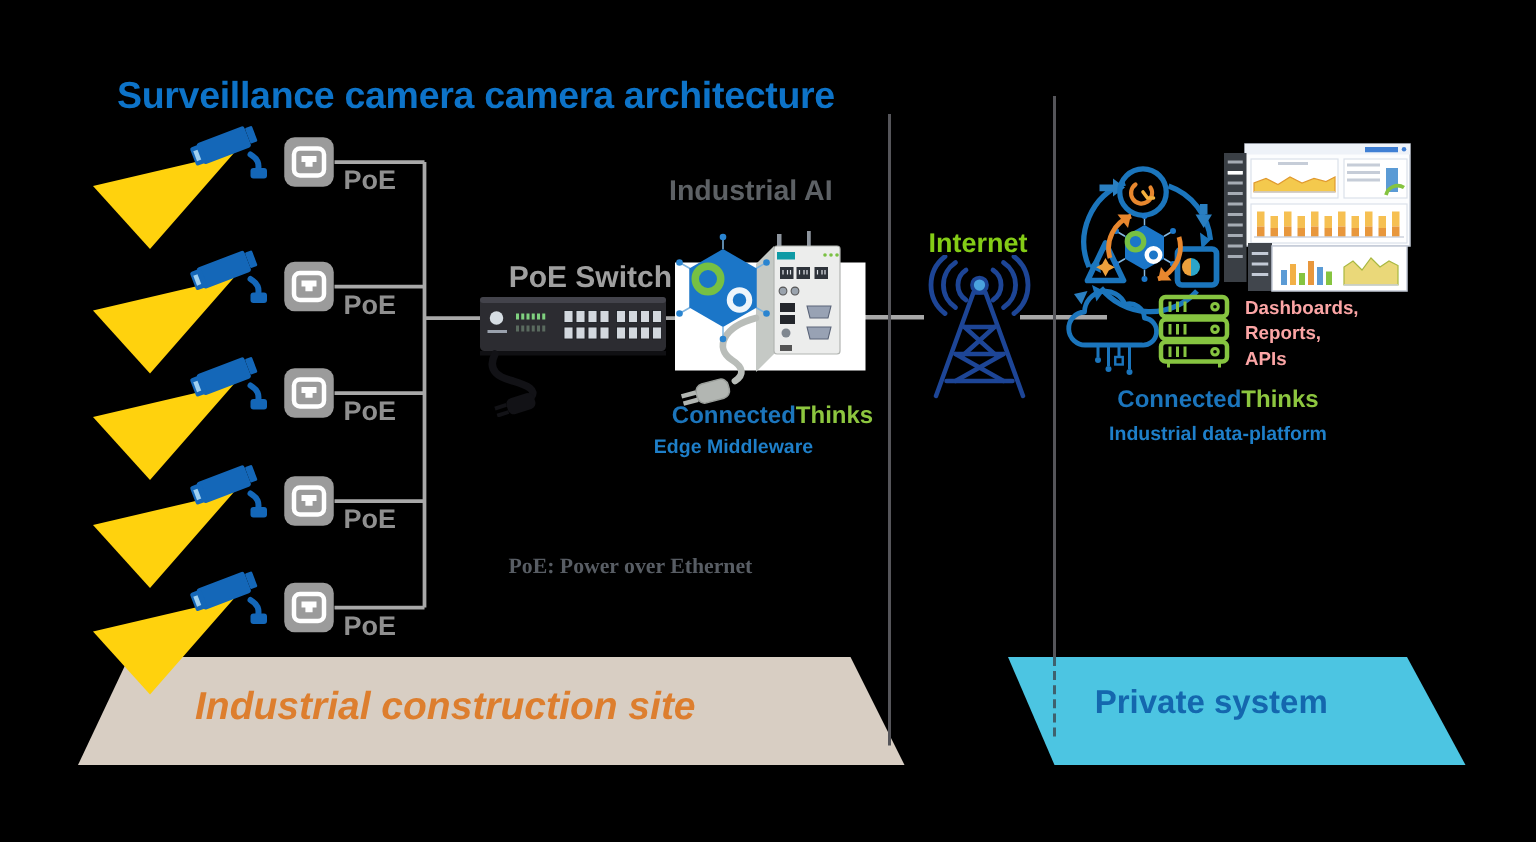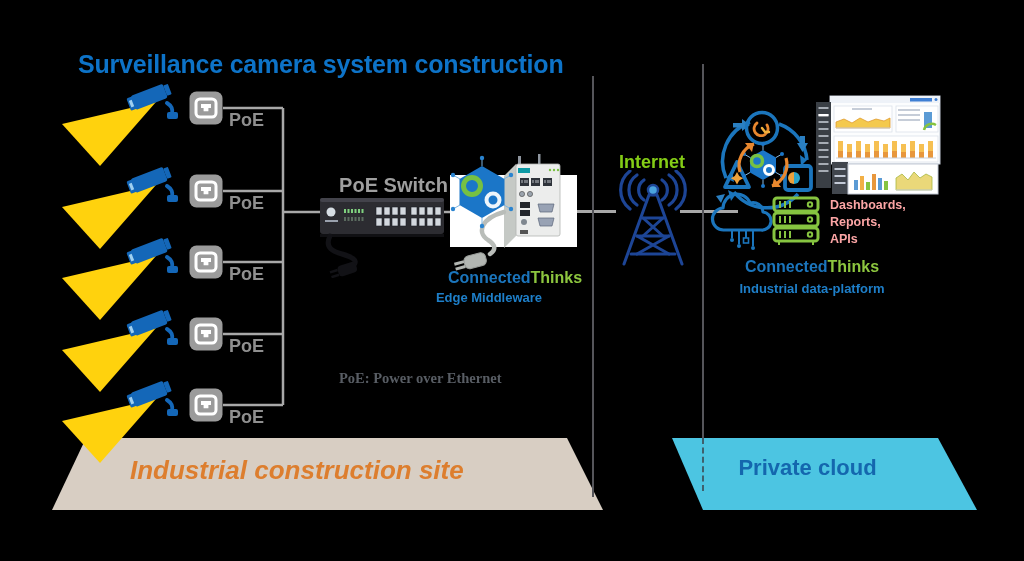--- a/index.html
+++ b/index.html
@@ -27,28 +27,28 @@
   .note{color:#585d64;font-size:14.5px;font-weight:800;z-index:2;font-family:Liberation Serif, serif;}
   .zone-label-left{color:#dd7e2e;font-size:26px;font-weight:800;z-index:4;font-style:italic;}
   .zone-label-right{color:#1467ae;font-size:22px;font-weight:800;text-align:center;z-index:4;}
   svg{display:block;}
   .z1{z-index:1}.z2{z-index:2}.z3{z-index:3}
   .edge-panel{left:450px;top:175px;width:127px;height:72px;background:#fff;z-index:2;}
 </style>
 </head>
 <body>
 
-<div class="abs page-title">Surveillance camera system construction</div>
+<div class="abs page-title">Surveillance camera camera architecture</div>
 
 <svg class="abs z1" style="left:0;top:436px" width="1024" height="80" viewBox="0 0 1024 80">
   <polygon points="86,2 567,2 603,74 52,74" fill="#d8cec3"></polygon>
   <polygon points="672,2 938,2 977,74 703,74" fill="#4cc5e2"></polygon>
 </svg>
 <div class="abs zone-label-left" style="left:130px;top:455px;width:380px">Industrial construction site</div>
-<div class="abs zone-label-right" style="left:700px;top:455px;width:215px">Private cloud</div>
+<div class="abs zone-label-right" style="left:700px;top:455px;width:215px">Private system</div>
 
 <div class="abs sep" style="left:592px;top:76px;height:421px"></div>
 <div class="abs sep" style="left:702px;top:64px;height:374px"></div>
 <div class="abs sep-dashed" style="left:702px;top:438px;height:53px"></div>
 
 <div class="abs hline" style="left:576px;top:210px;width:40px"></div>
 <div class="abs hline" style="left:680px;top:210px;width:58px"></div>
 
 <svg class="abs z2" style="left:40px;top:78px" width="430" height="400" viewBox="0 0 430 400">
   <defs>
@@ -156,20 +156,21 @@
   <rect x="4" y="48" width="124" height="3" fill="#101013"></rect>
   <path d="M14 50 C8 62 18 66 26 68 C36 71 42 74 38 79" stroke="#121216" stroke-width="5" fill="none" stroke-linecap="round"></path>
   <g transform="rotate(-18 30 84)">
     <rect x="22" y="78" width="19" height="11" rx="4" fill="#121216"></rect>
     <rect x="14" y="80" width="8" height="2.6" fill="#121216"></rect>
     <rect x="14" y="85" width="8" height="2.6" fill="#121216"></rect>
   </g>
 </svg>
 
 <div class="abs dark-gray-label" style="left:446px;top:114px">
+  <div>Industrial AI</div>
 </div>
 <div class="abs edge-panel"></div>
 <svg class="abs z3" style="left:446px;top:148px" width="140" height="128" viewBox="0 0 140 128">
 
   <rect x="72" y="8" width="3" height="9" fill="#8e959e"></rect>
   <rect x="92" y="6" width="2.5" height="11" fill="#8e959e"></rect>
   <polygon points="58,28 70,16 70,88 58,100" fill="#c5c9c5"></polygon>
   <rect x="70" y="16" width="44" height="72" rx="2" fill="#ecedec" stroke="#b2b5b2" stroke-width="0.8"></rect>
   <rect x="72" y="20" width="12" height="5" fill="#0e9aa5"></rect>
   <circle cx="104" cy="22" r="1.2" fill="#7ac143"></circle>

